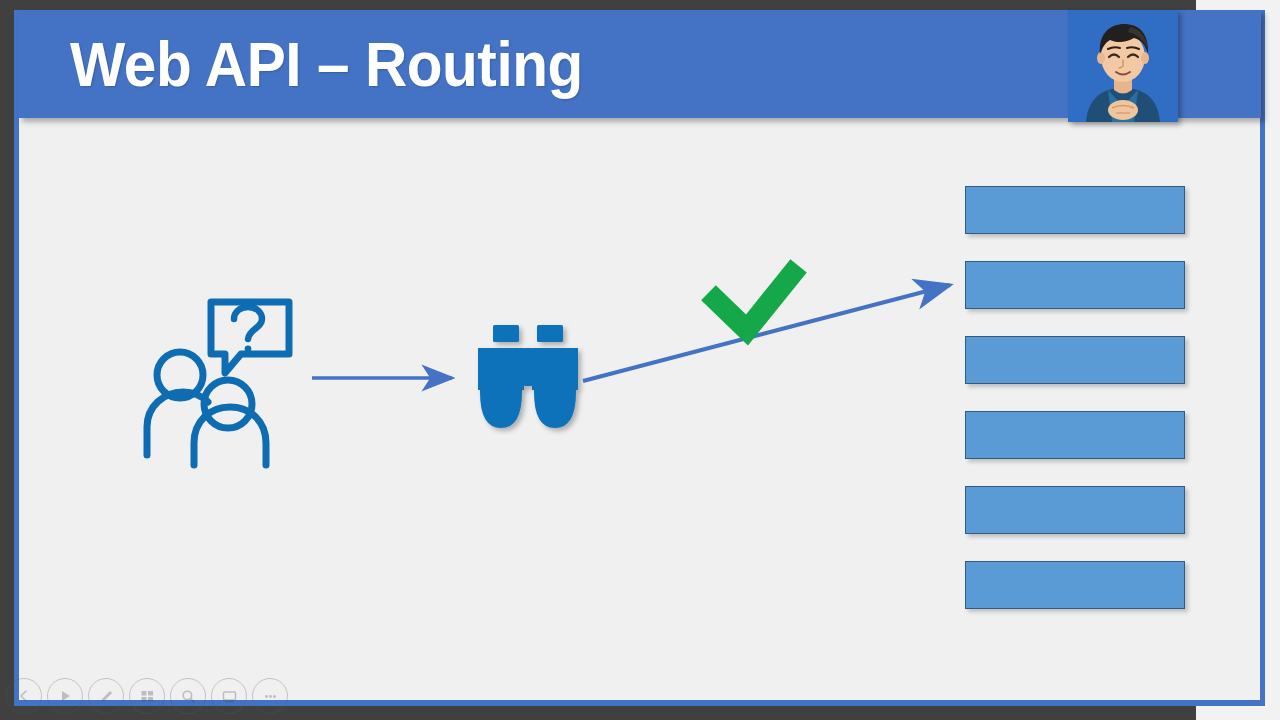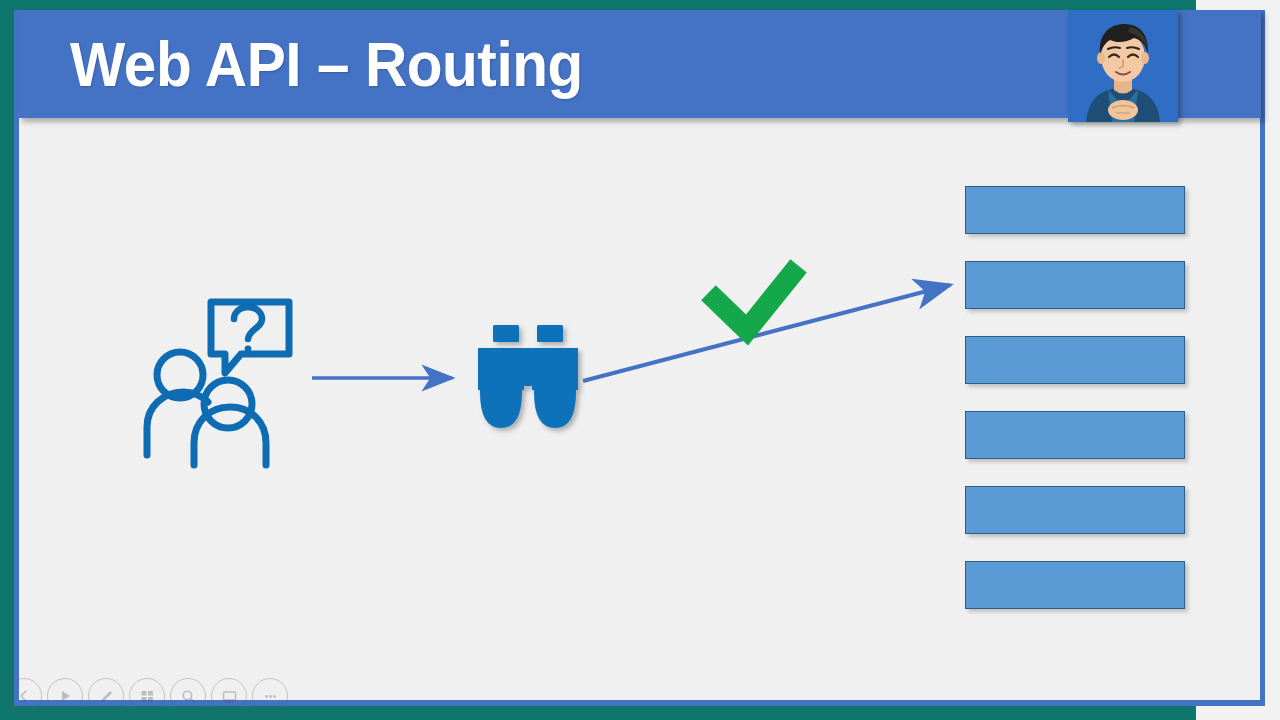--- a/index.html
+++ b/index.html
@@ -9,21 +9,21 @@
     width: 1280px;
     height: 720px;
     overflow: hidden;
     font-family: "Liberation Sans", sans-serif;
   }
 
   #slide-root {
     position: relative;
     width: 1196px;
     height: 720px;
-    background: #0f766e;
+    background: #404040;
   }
 
   
   .slide-frame {
     position: absolute;
     left: 14px;
     top: 10px;
     width: 1251px;
     height: 696px;
     border-left: 5px solid #4472c4;

